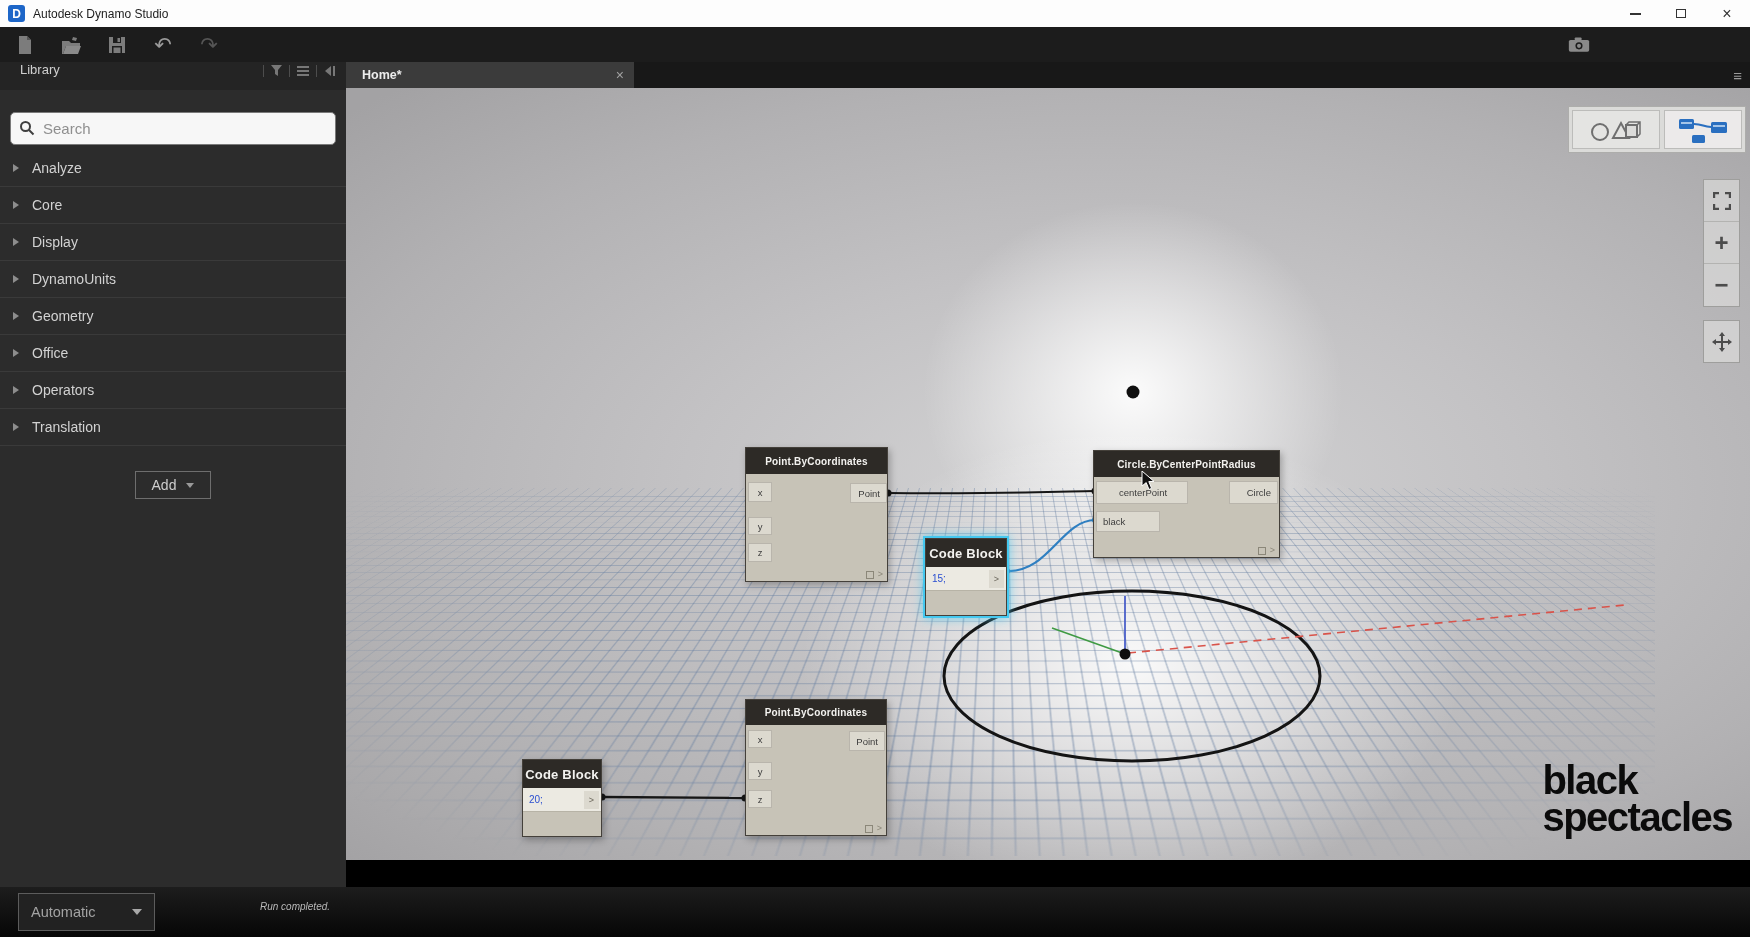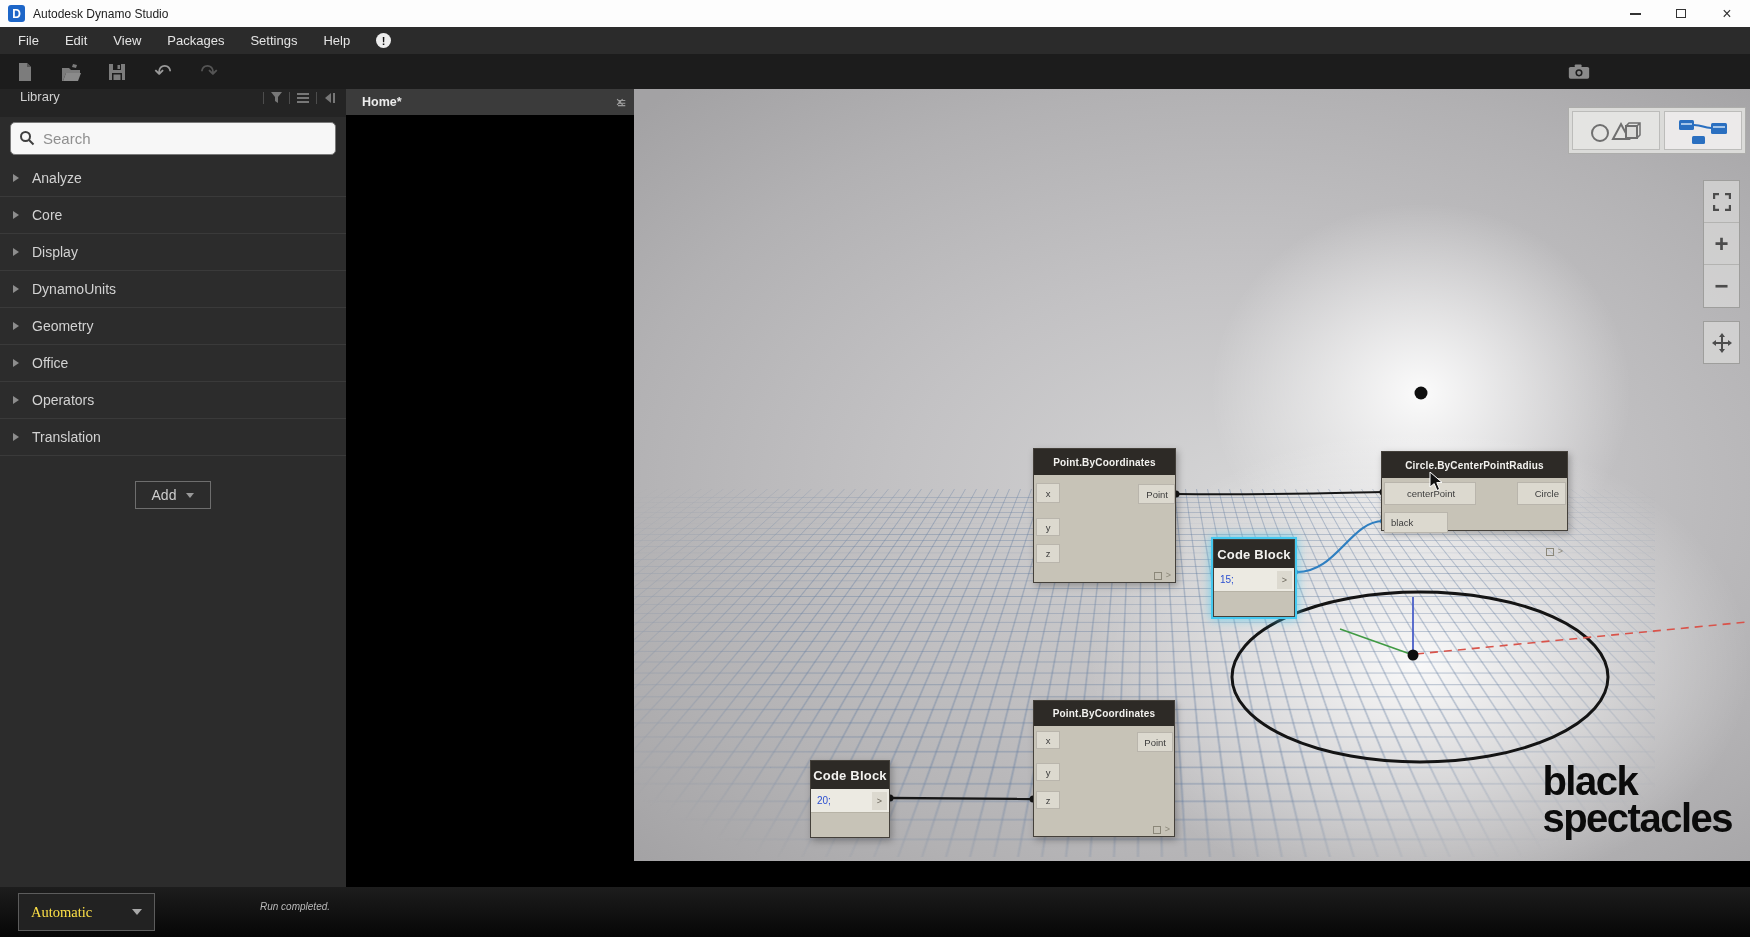--- a/index.html
+++ b/index.html
@@ -31,36 +31,36 @@
 
   
   .main { flex:1; display:flex; min-height:0; }
 
   
   .library { width:346px; background:#2c2c2c; display:flex; flex-direction:column; flex:0 0 auto; }
   .lib-header { height:28px; background:#242424; display:flex; align-items:flex-start; padding:0 10px 0 20px; }
   .lib-title { font-size:13px; color:#cfcfcf; }
   .lib-hdr-icons { margin-left:auto; display:flex; align-items:center; gap:7px; }
   .vsep { width:1px; height:12px; background:#4d4d4d; }
-  .search-wrap { margin:5px 10px 4px 10px; position:relative; }
+  .search-wrap { margin:22px 10px 4px 10px; position:relative; }
   .search-input { width:100%; height:33px; border-radius:5px; border:1px solid #7a7a7a; background:#f7f7f7; font-size:15px; color:#222; padding-left:32px; outline:none; font-family:"Liberation Sans",sans-serif; }
   .search-input::placeholder { color:#8f8f8f; }
   .search-ic { position:absolute; left:9px; top:8px; }
   .cat-list { display:flex; flex-direction:column; }
   .cat-row { height:37px; display:flex; align-items:center; border-top:1px solid #3a3a3a; padding-left:13px; cursor:default; }
   .cat-row:first-child { border-top:none; }
   .cat-arrow { width:0; height:0; border-left:6px solid #8d8d8d; border-top:4.5px solid transparent; border-bottom:4.5px solid transparent; margin-right:13px; }
   .cat-label { font-size:14px; color:#d2d2d2; }
   .cat-end { border-top:1px solid #3a3a3a; height:1px; }
   .add-wrap { display:flex; justify-content:center; margin-top:25px; }
   .add-btn { width:76px; height:28px; border:1px solid #6e6e6e; background:transparent; color:#cdcdcd; font-size:14px; display:flex; align-items:center; justify-content:center; gap:10px; }
   .add-caret { width:0; height:0; border-top:5px solid #9a9a9a; border-left:4px solid transparent; border-right:4px solid transparent; }
 
   
-  .workspace { flex:1; display:flex; min-width:0; }
+  .workspace { flex:1; display:flex; flex-direction:column; min-width:0; }
   .tabbar { height:26px; background:#181818; display:flex; align-items:stretch; position:relative; flex:0 0 auto; }
   .tab { width:288px; background:#3b3b3b; display:flex; align-items:center; padding:0 10px 0 16px; }
   .tab-label { font-size:12.5px; font-weight:bold; color:#ececec; }
   .tab-close { margin-left:auto; color:#a2a2a2; font-size:14px; line-height:1; }
   .tab-menu { position:absolute; right:8px; top:0; height:100%; display:flex; align-items:center; color:#9a9a9a; font-size:15px; }
 
   
   .canvas { position:relative; width:1404px; height:772px; overflow:hidden;
     background:radial-gradient(ellipse 75% 70% at 54% 52%, #d4d4d5 0%, #c3c2c4 40%, #b2b1b3 75%, #a3a2a4 100%); }
   .glow { position:absolute; pointer-events:none; }
@@ -106,21 +106,21 @@
   .zoom-group { position:absolute; right:10px; top:91px; width:37px; background:rgba(225,225,223,.62); border:1px solid #9e9e9c; display:flex; flex-direction:column; }
   .zoom-btn { height:42px; display:flex; align-items:center; justify-content:center; border-bottom:1px solid #b3b3b1; color:#4c4c4c; }
   .zoom-btn:last-child { border-bottom:none; }
   .zb-plus { font-size:24px; font-weight:bold; }
   .zb-minus { font-size:24px; font-weight:bold; }
   .pan-btn { position:absolute; right:10px; top:232px; width:37px; height:43px; background:rgba(225,225,223,.62); border:1px solid #9e9e9c; display:flex; align-items:center; justify-content:center; }
 
   
   .statusbar { height:50px; background:linear-gradient(180deg,#1d1d1d,#060606); position:relative; flex:0 0 auto; }
   .run-dd { position:absolute; left:18px; top:6px; width:137px; height:38px; background:#222; border:1px solid #5c5c5c; display:flex; align-items:center; padding:0 12px; }
-  .run-dd-label { font-size:14.5px; color:#fde047;font-family:Liberation Serif, serif; }
+  .run-dd-label { font-size:14.5px; color:#a3a3a3; }
   .run-dd-caret { margin-left:auto; width:0; height:0; border-top:6px solid #a8a8a8; border-left:5px solid transparent; border-right:5px solid transparent; }
   .status-msg { position:absolute; left:260px; top:14px; font-size:10px; font-style:italic; color:#b9b9b9; }
 </style>
 </head>
 <body>
 
 <div class="app">
 
   <div class="titlebar">
     <div class="logo">D</div>
@@ -131,29 +131,20 @@
         </div>
       <div class="win-btn">
           <div class="glyph-max"></div>
         </div>
       <div class="win-btn">
           <div class="glyph-close">×</div>
         </div>
     </div>
   </div>
 
-  <div class="menubar">
-    <span class="menu-item">File</span>
-    <span class="menu-item">Edit</span>
-    <span class="menu-item">View</span>
-    <span class="menu-item">Packages</span>
-    <span class="menu-item">Settings</span>
-    <span class="menu-item">Help</span>
-    <span class="notif">!</span>
-  </div>
 
   <div class="toolbar">
     <span class="tool-ic">
       <svg width="20" height="20" viewBox="0 0 20 20">
           <path d="M4 1h8l4 4v14H4z" fill="#7c7c7c"></path>
           <path d="M12 1l4 4h-4z" fill="#555"></path>
         </svg>
     </span>
     <span class="tool-ic">
       <svg width="22" height="20" viewBox="0 0 22 20">
@@ -315,21 +306,21 @@
             <div class="port out" style="top:9px;left:104px;width:37px;height:20px;">
                 <span>Point</span>
               </div>
             <div class="node-foot">
                 <span class="foot-sq"></span>
                 <span class="foot-ch">&gt;</span>
               </div>
           </div>
         </div>
 
-        <div class="node" style="left:747px;top:362px;width:187px;height:80px;">
+        <div class="node" style="left:747px;top:362px;width:187px;height:108px;">
           <div class="node-header">Circle.ByCenterPointRadius</div>
           <div class="node-body" style="height:81px;">
             <div class="port in" style="top:4px;width:92px;height:23px;justify-content:flex-start;padding-left:22px;">
                 <span>centerPoint</span>
               </div>
             <div class="port in" style="top:34px;width:64px;height:21px;justify-content:flex-start;padding-left:6px;">
                 <span>black</span>
               </div>
             <div class="port out" style="top:4px;left:135px;width:49px;height:23px;">
                 <span>Circle</span>

